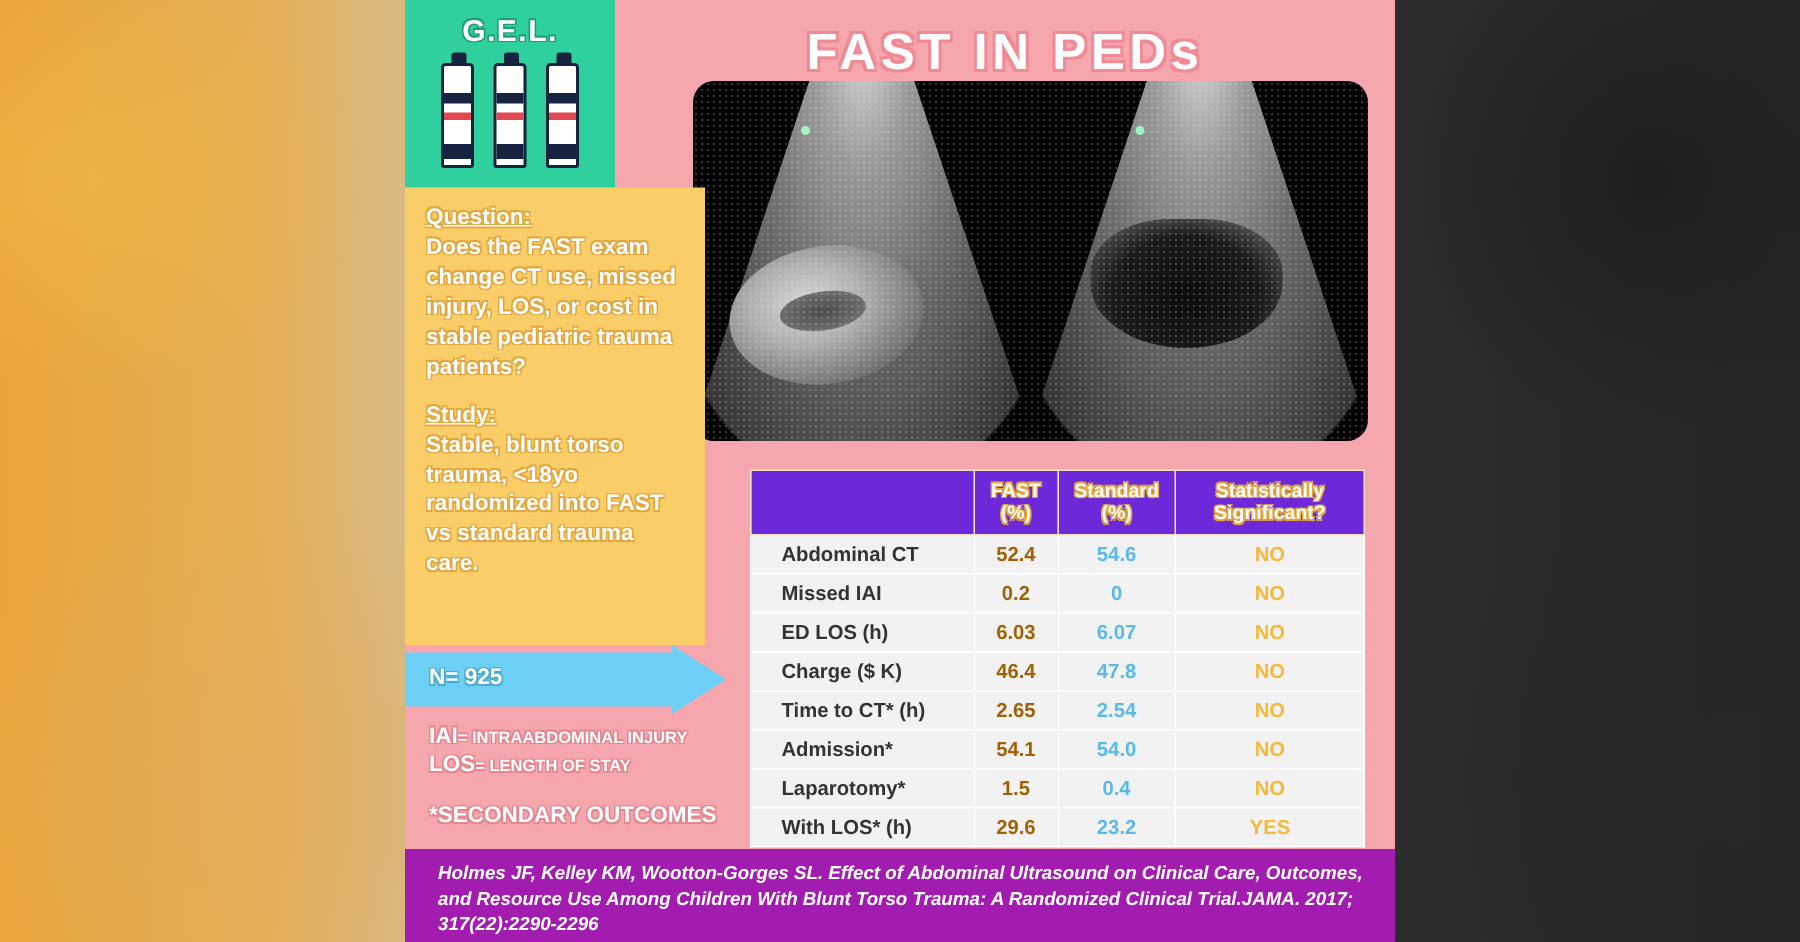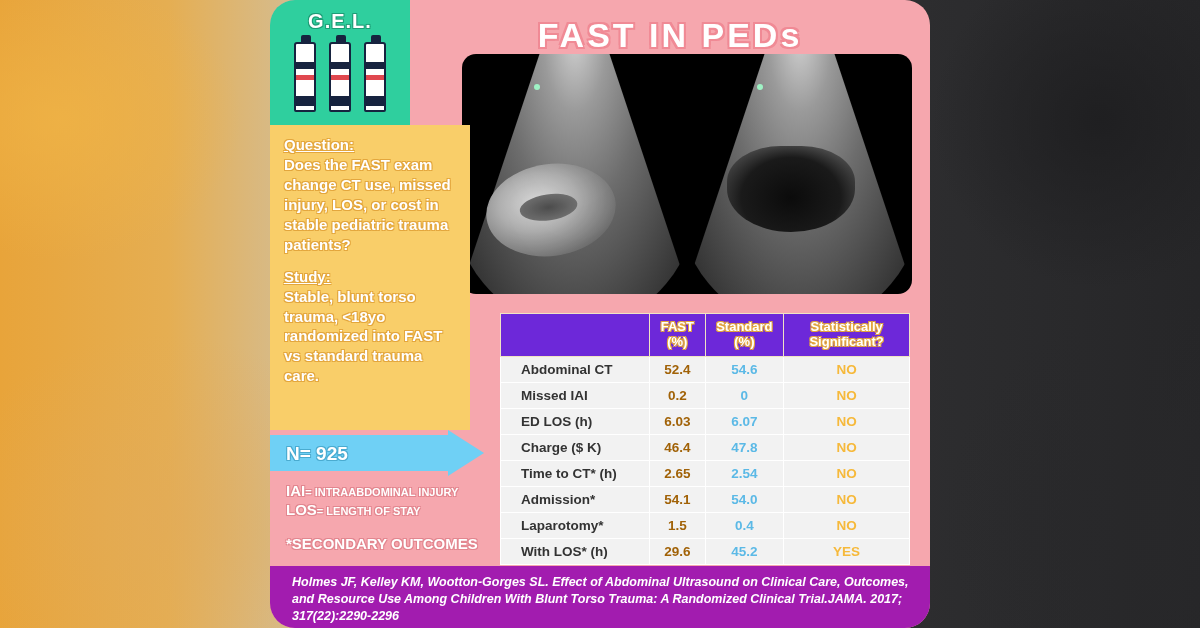--- a/index.html
+++ b/index.html
@@ -18,21 +18,21 @@
   }
   .bg:after{content:"";position:absolute;inset:0;
     background:
       radial-gradient(ellipse 260px 200px at 60px 120px, rgba(240,180,70,.75), transparent 70%),
       radial-gradient(ellipse 300px 260px at 160px 520px, rgba(225,170,90,.55), transparent 72%),
       radial-gradient(ellipse 240px 240px at 1100px 120px, rgba(30,30,32,.9), transparent 70%),
       radial-gradient(ellipse 300px 300px at 1160px 520px, rgba(40,40,42,.85), transparent 72%);
   }
 
   
-  .poster{position:absolute;left:270px;top:0;width:660px;height:628px;background:#f6a7ae;overflow:hidden;border-radius:25px;}
+  .poster{position:absolute;left:270px;top:0;width:660px;height:628px;background:#f6a7ae;overflow:hidden;}
 
   
   .logo-box{position:absolute;left:0;top:0;width:140px;height:125px;background:#2fcf9e;}
   .logo-text{position:absolute;left:0;top:10px;width:140px;text-align:center;
     color:#ffffff;font-weight:bold;font-size:20px;letter-spacing:1px;
     text-shadow:-1px -1px 0 #1d9c76,1px -1px 0 #1d9c76,-1px 1px 0 #1d9c76,1px 1px 0 #1d9c76;}
   .bottles{position:absolute;left:24px;top:42px;width:92px;height:70px;display:flex;justify-content:space-between;}
   .bottle{width:22px;height:70px;background:#ffffff;border-radius:3px 3px 2px 2px;position:relative;border:2px solid #16233f;box-sizing:border-box;}
   .bottle:before{content:"";position:absolute;left:5px;top:-9px;width:10px;height:9px;background:#16233f;border-radius:2px 2px 0 0;}
   .bottle .band1{position:absolute;left:0;top:18px;width:100%;height:7px;background:#16233f;}
@@ -73,21 +73,21 @@
   .qcard{position:absolute;left:0;top:125px;width:200px;height:305px;background:#f9ce69;}
   .qcard .txt{position:absolute;left:14px;top:10px;width:176px;color:#ffffff;font-weight:bold;font-size:15px;line-height:1.33;
     text-shadow:-1px -1px 0 #e3a63d,1px -1px 0 #e3a63d,-1px 1px 0 #e3a63d,1px 1px 0 #e3a63d;}
   .uline{text-decoration:underline;}
   .qcard .gap{height:12px;}
 
   
   .arrow-wrap{position:absolute;left:0;top:430px;width:220px;height:46px;}
   .arrow-body{position:absolute;left:0;top:5px;width:180px;height:36px;background:#6fd0f5;}
   .arrow-head{position:absolute;left:178px;top:0;width:0;height:0;border-top:23px solid transparent;border-bottom:23px solid transparent;border-left:36px solid #6fd0f5;}
-  .arrow-label{position:absolute;left:16px;top:13px;color:#ffffff;font-weight:bold;font-size:19px;
+  .arrow-label{position:absolute;left:16px;top:13px;color:#ffffff;font-weight:bold;font-size:15px;
     text-shadow:-1px -1px 0 #4aabd0,1px -1px 0 #4aabd0,-1px 1px 0 #4aabd0,1px 1px 0 #4aabd0;}
 
   
   .legend{position:absolute;left:16px;top:482px;width:240px;color:#ffffff;font-weight:bold;font-size:15px;line-height:1.25;
     text-shadow:-1px -1px 0 #e2868f,1px -1px 0 #e2868f,-1px 1px 0 #e2868f,1px 1px 0 #e2868f;}
   .legend .sm{font-size:11px;}
   .legend2{position:absolute;left:16px;top:535px;width:260px;color:#ffffff;font-weight:bold;font-size:15px;
     text-shadow:-1px -1px 0 #e2868f,1px -1px 0 #e2868f,-1px 1px 0 #e2868f,1px 1px 0 #e2868f;}
 
   
@@ -224,21 +224,21 @@
         </tr>
         <tr>
           <td class="rowlabel">Laparotomy*</td>
           <td class="fast">1.5</td>
           <td class="std">0.4</td>
           <td class="sig">NO</td>
         </tr>
         <tr>
           <td class="rowlabel">With LOS* (h)</td>
           <td class="fast">29.6</td>
-          <td class="std">45.2</td>
+          <td class="std">23.2</td>
           <td class="sig">YES</td>
         </tr>
       </tbody>
     </table>
 
     <div class="cite">
       <p>Holmes JF, Kelley KM, Wootton-Gorges SL. Effect of Abdominal Ultrasound on Clinical Care, Outcomes, and Resource Use Among Children With Blunt Torso Trauma: A Randomized Clinical Trial.JAMA. 2017; 317(22):2290-2296</p>
     </div>
   </div>
 </div>

